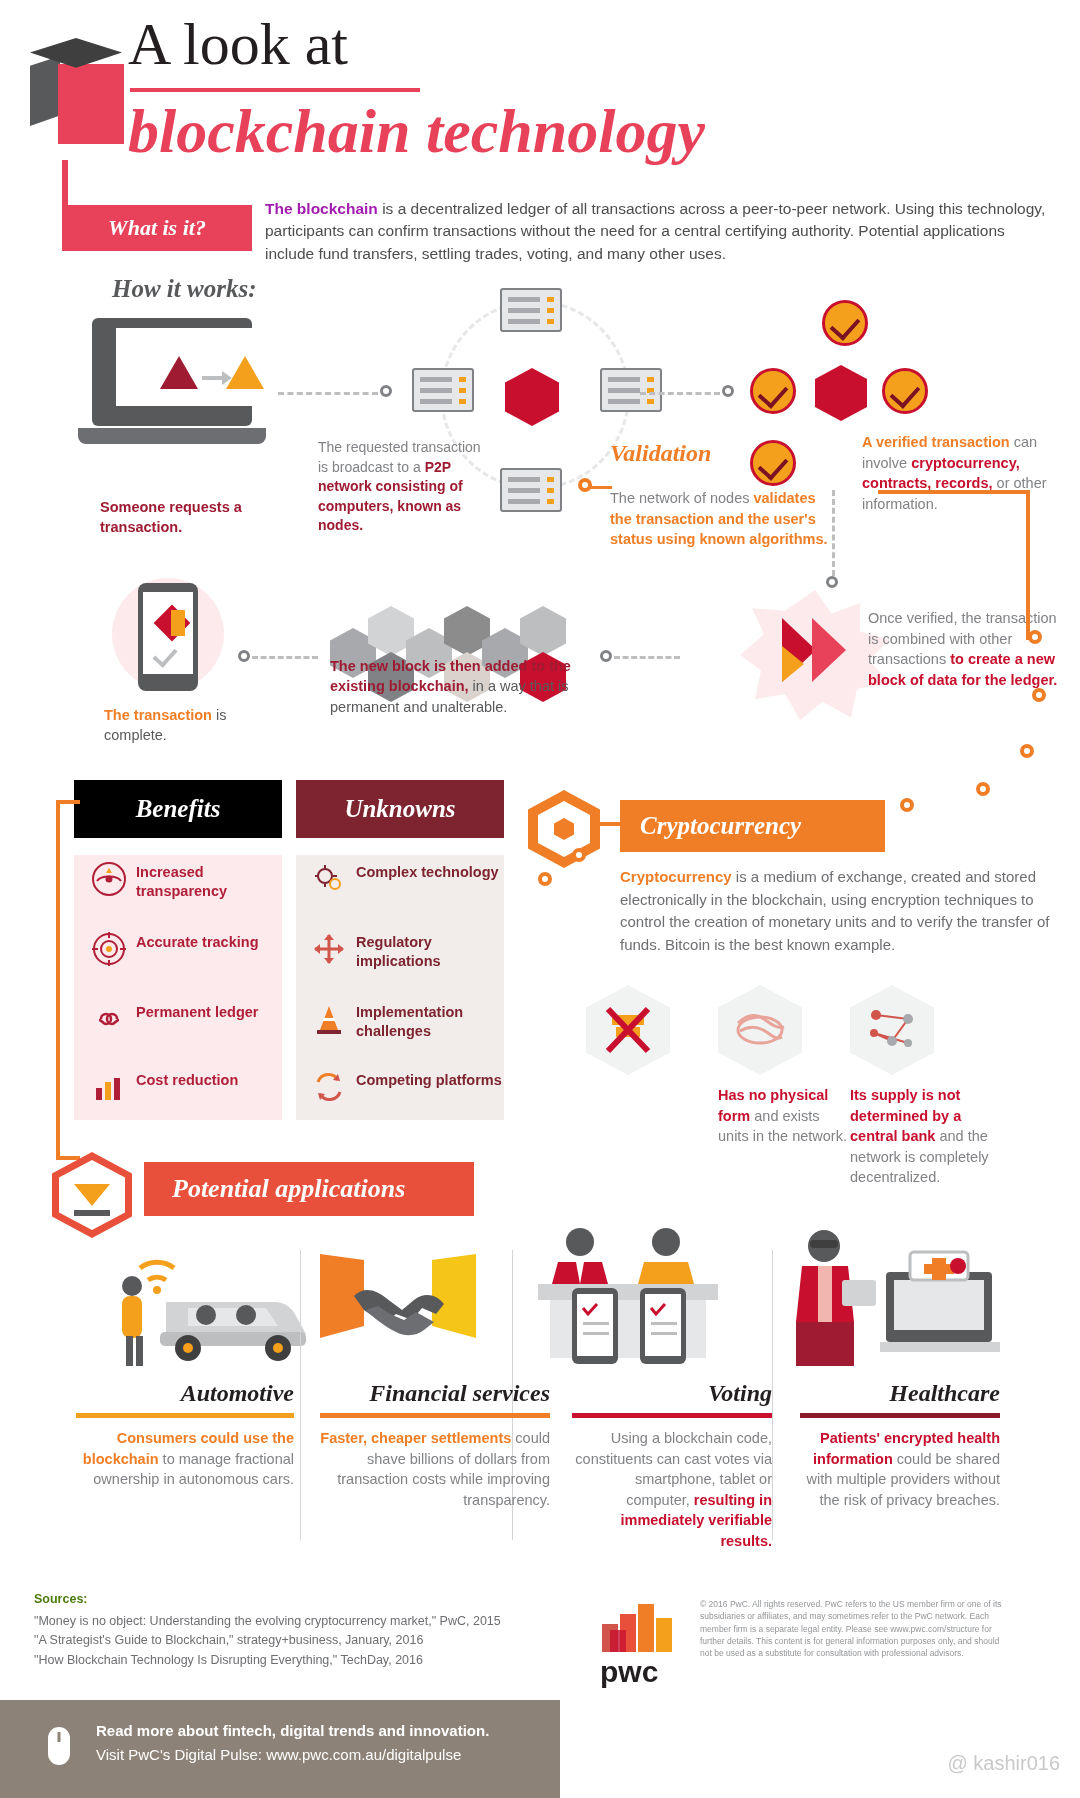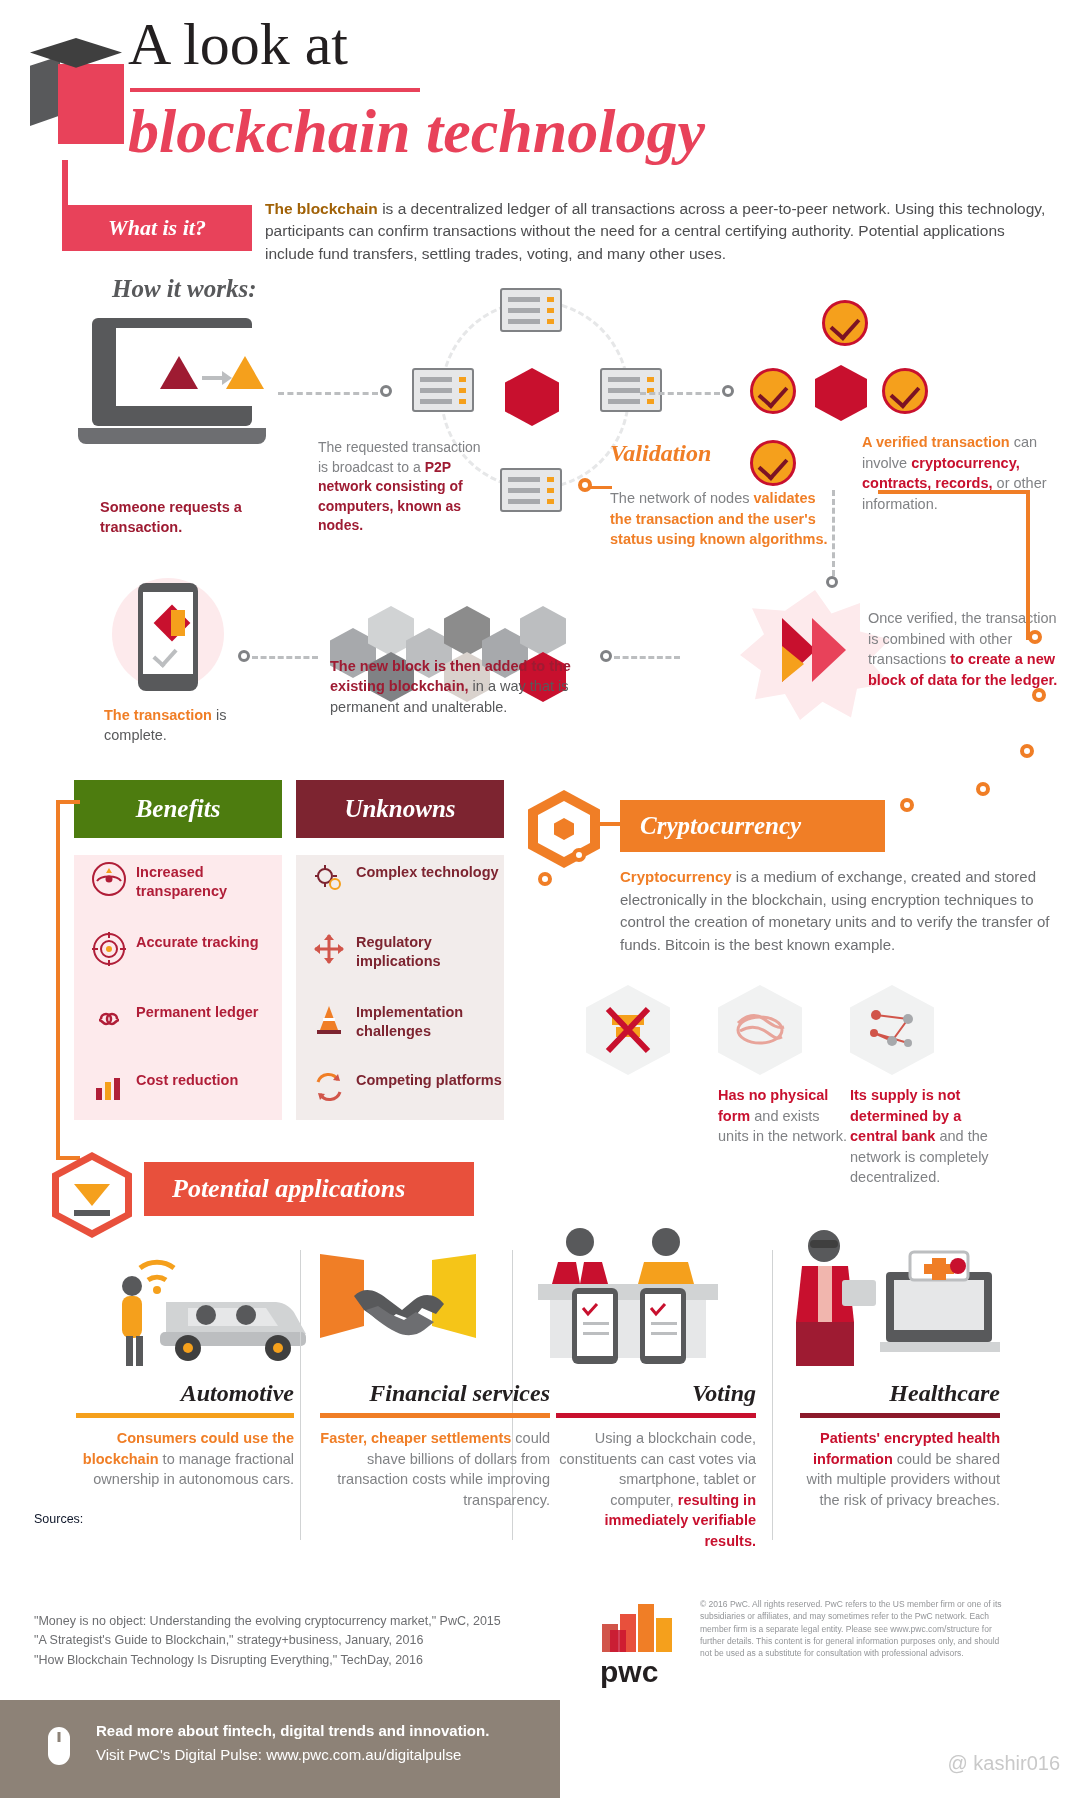--- a/index.html
+++ b/index.html
@@ -37,21 +37,21 @@
     position:absolute; left:62px; top:205px; width:190px; height:46px;
     background:#e8425a; color:#ffffff;
     font-family:"Liberation Serif", serif; font-style:italic; font-weight:bold;
     font-size:22px; display:flex; align-items:center; justify-content:center;
   }
   .whatisit-stem { position:absolute; left:62px; top:160px; width:6px; height:48px; background:#e8425a;}
   .intro {
     position:absolute; left:265px; top:198px; width:790px;
     font-size:15.5px; line-height:1.45; color:#4d4d4f;
   }
-  .intro b { color:#a16207; }
+  .intro b { color:#a21caf; }
 
   
   .howitworks {
     position:absolute; left:112px; top:275px;
     font-family:"Liberation Serif", serif; font-style:italic; font-weight:bold;
     font-size:25px; color:#58595b;
   }
   .laptop { position:absolute; left:78px; top:318px; width:188px; height:140px; }
   .laptop-screen { position:absolute; left:14px; top:0; width:160px; height:108px; background:#58595b; border-radius:6px; }
   .laptop-inner { position:absolute; left:24px; top:10px; width:140px; height:78px; background:#ffffff; }
@@ -116,21 +116,21 @@
   .gdot { position:absolute; width:12px; height:12px; border-radius:50%; background:#ffffff; border:3px solid #808285;}
 
   
   .dashline { position:absolute; border-top:3px dashed #bcbec0; }
   .dashvert { position:absolute; border-left:3px dashed #bcbec0; }
   .oline { position:absolute; background:#f07e26; }
 
   
   .panel-benefits { position:absolute; left:74px; top:855px; width:208px; height:265px; background:#fdeaec;}
   .panel-unknowns { position:absolute; left:296px; top:855px; width:208px; height:265px; background:#f2eceb;}
-  .hdr-benefits { position:absolute; left:74px; top:780px; width:208px; height:58px; background:#4d7c0f;
+  .hdr-benefits { position:absolute; left:74px; top:780px; width:208px; height:58px; background:#000000;
     display:flex; align-items:center; justify-content:center;
     font-family:"Liberation Serif", serif; font-style:italic; font-weight:bold; font-size:25px; color:#fff;}
   .hdr-unknowns { position:absolute; left:296px; top:780px; width:208px; height:58px; background:#7d2430;
     display:flex; align-items:center; justify-content:center;
     font-family:"Liberation Serif", serif; font-style:italic; font-weight:bold; font-size:25px; color:#fff;}
   .listitem { position:absolute; display:flex; align-items:flex-start; gap:10px; width:190px;}
   .li-ico { width:34px; height:34px; flex:0 0 34px; position:relative;}
   .li-txt { font-size:14.5px; line-height:1.3; font-weight:bold; padding-top:1px;}
   .li-red .li-txt { color:#b01e38;}
   .li-dark .li-txt { color:#7d2430;}
@@ -163,21 +163,21 @@
 
   .app { position:absolute; top:1380px; width:218px;text-align:right;}
   .app-title { font-family:"Liberation Serif", serif; font-style:italic; font-weight:bold; font-size:24px; color:#231f20;}
   .app-rule { height:5px; margin:6px 0 10px 0;}
   .app-txt { font-size:14.5px; line-height:1.42; color:#808285;}
   .app-txt b.r { color:#c8102e;}
   .app-txt b.o { color:#f07e26;}
   .vdiv { position:absolute; width:1px; background:#d1d3d4; top:1250px; height:290px;}
 
   
-  .sources-lbl { position:absolute; left:34px; top:1512px; font-size:12.5px; font-weight:normal; color:#0f172a;}
+  .sources-lbl { position:absolute; left:34px; top:1592px; font-size:12.5px; font-weight:bold; color:#4d7c0f;}
   .sources { position:absolute; left:34px; top:1612px; width:520px; font-size:12.5px; line-height:1.55; color:#6d6e71;}
   .pwc-logo { position:absolute; left:600px; top:1600px; width:110px; height:70px;}
   .pwc-txt { position:absolute; left:600px; top:1655px; font-family:"Liberation Sans", sans-serif; font-weight:bold; font-size:30px; color:#231f20;}
   .legal { position:absolute; left:700px; top:1598px; width:310px; font-size:8.5px; line-height:1.45; color:#939598;}
 
   .footerbar { position:absolute; left:0; top:1700px; width:560px; height:98px; background:#8d8277;}
   .footer-txt1 { position:absolute; left:96px; top:1722px; font-size:15px; font-weight:bold; color:#ffffff;}
   .footer-txt2 { position:absolute; left:96px; top:1746px; font-size:15px; color:#ffffff;}
   .mouse-ico { position:absolute; left:42px; top:1724px; width:34px; height:44px;}
   .watermark { position:absolute; right:20px; top:1752px; font-size:20px; color:#c9c9c9;}
@@ -561,21 +561,21 @@
   </div>
 
   <div class="app" style="left:320px;width:230px;">
     <div class="app-title">Financial services</div>
     <div class="app-rule" style="background:#f07e26;"></div>
     <div class="app-txt">
       <b class="o">Faster, cheaper settlements</b><span> could shave billions of dollars from transaction costs while improving transparency.</span>
     </div>
   </div>
 
-  <div class="app" style="left:556px;width:200px;">
+  <div class="app" style="left:572px;width:200px;">
     <div class="app-title">Voting</div>
     <div class="app-rule" style="background:#c8102e;"></div>
     <div class="app-txt">
       <span>Using a blockchain code, constituents can cast votes via smartphone, tablet or computer,</span> <b class="r">resulting in immediately verifiable results.</b>
     </div>
   </div>
 
   <div class="app" style="left:800px;width:200px;">
     <div class="app-title">Healthcare</div>
     <div class="app-rule" style="background:#8b1a2b;"></div>

